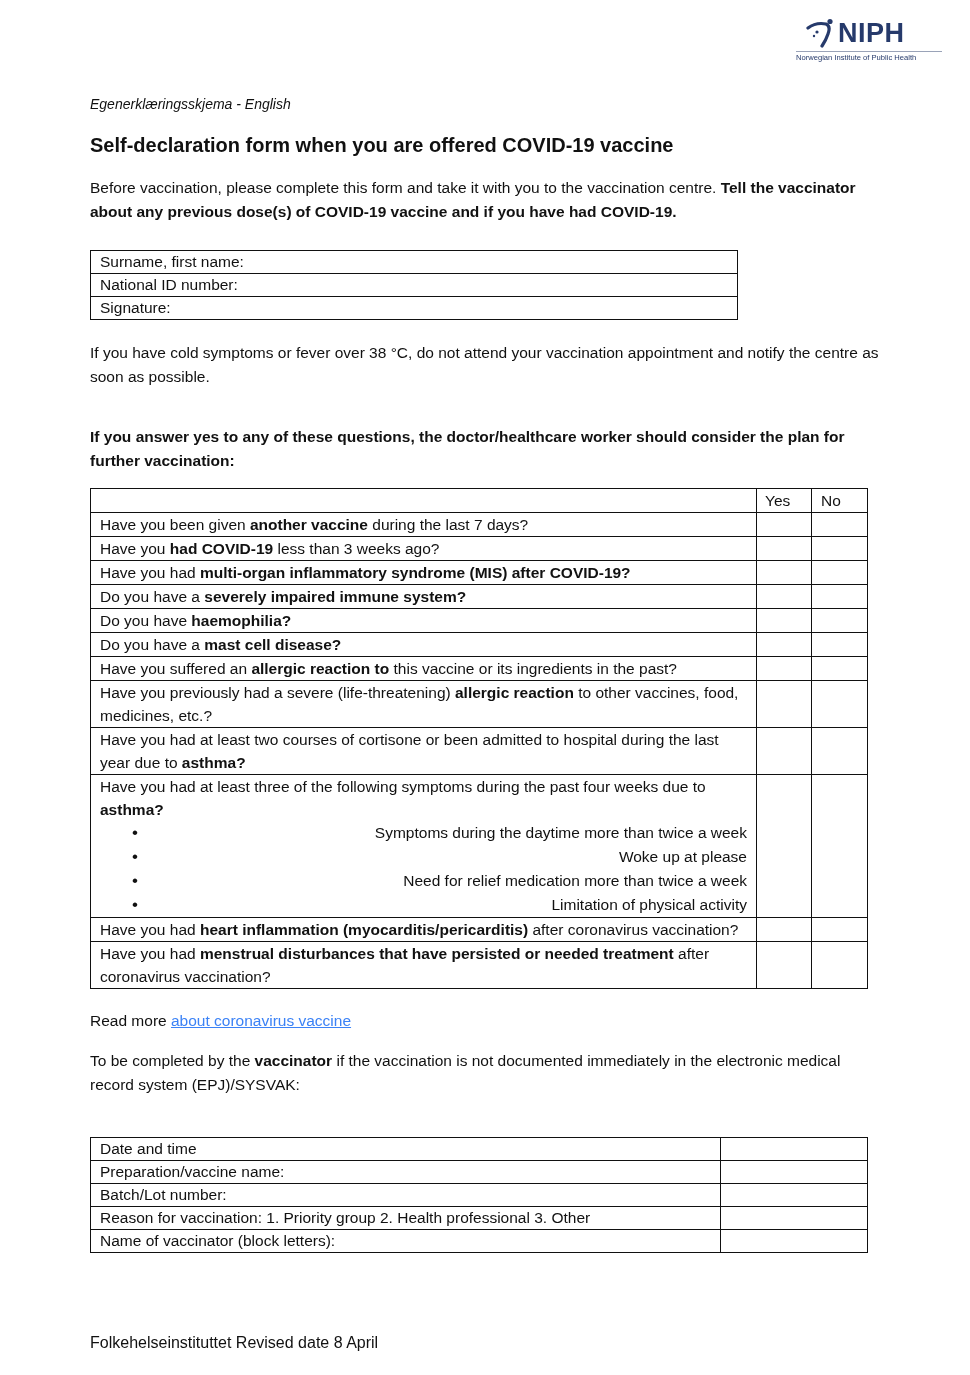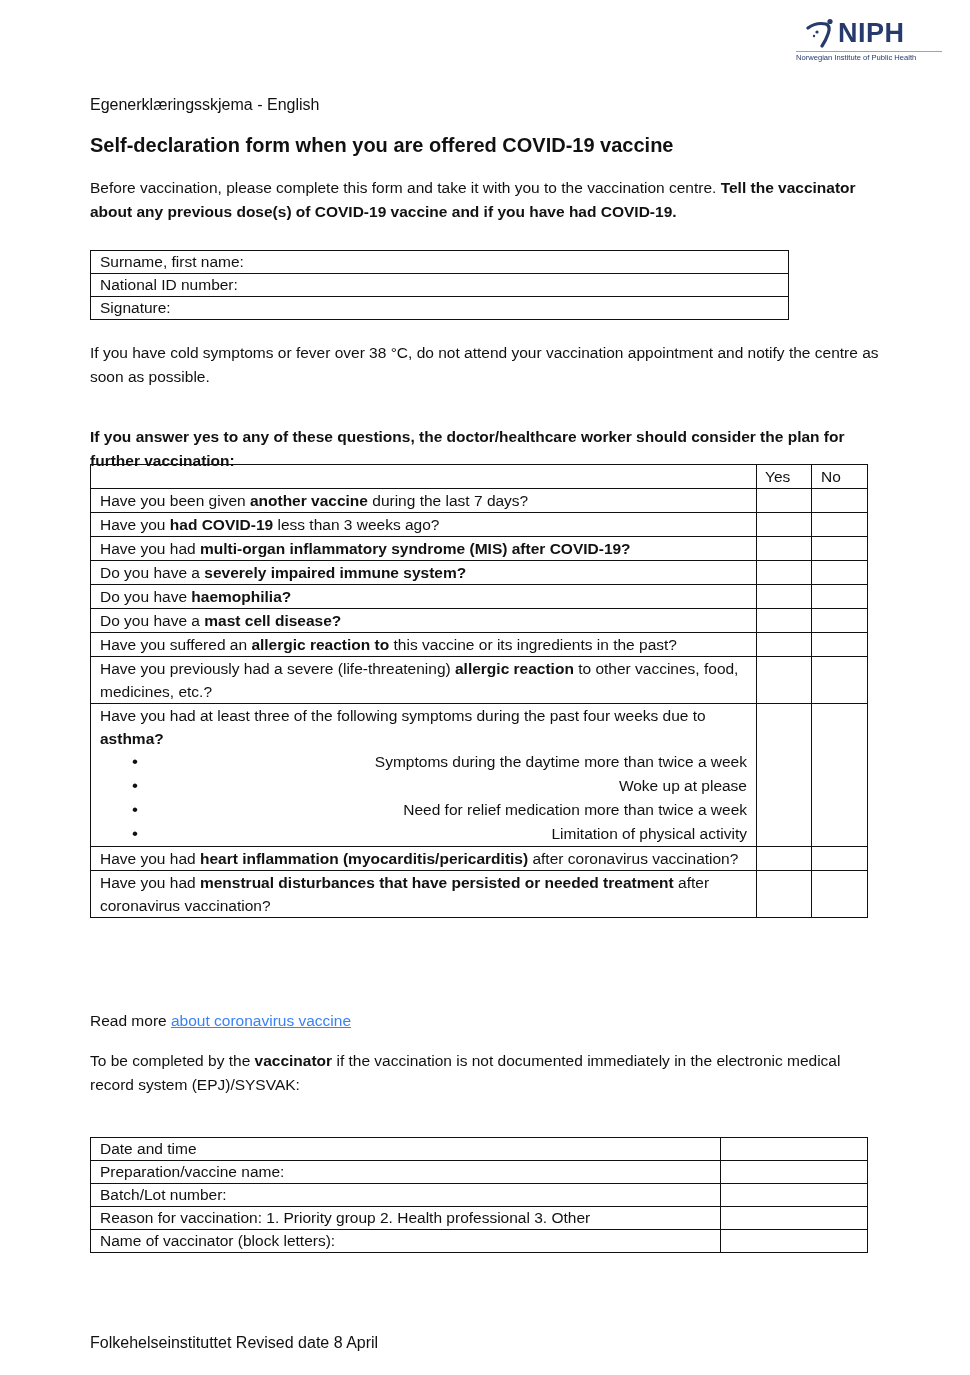--- a/index.html
+++ b/index.html
@@ -6,21 +6,21 @@
   body {
     width: 970px; height: 1375px; position: relative; overflow: hidden;
     font-family: "Liberation Sans", sans-serif; color: #111; font-size: 15.5px;
   }
   .logo { position: absolute; left: 796px; top: 14px; width: 150px; height: 52px; text-decoration: underline; }
   .logo .mark { position: absolute; left: 10px; top: 4px; }
   .logo .word { position: absolute; left: 42px; top: 4px; font-size: 27px; font-weight: bold; color: #263a6b; letter-spacing: 0.5px; }
   .logo .rule { position: absolute; left: 0; top: 37px; width: 146px; height: 1px; background: #9aa3b8; }
   .logo .sub { position: absolute; left: 0; top: 39px; font-size: 7.6px; color: #263a6b; white-space: nowrap; }
 
-  .subtitle { position: absolute; left: 90px; top: 96px; font-size: 16px; }
+  .subtitle { position: absolute; left: 90px; top: 96px; font-style: italic; font-size: 14px; }
   .title { position: absolute; left: 90px; top: 134px; font-weight: bold; font-size: 20px; }
   .para { position: absolute; left: 90px; width: 790px; line-height: 24px; font-size: 15.5px; }
   .b { font-weight: bold; }
 
   table.form { position: absolute; left: 90px; border-collapse: collapse; }
   table.form td {
     border: 1.5px solid #111; padding: 0 9px; font-size: 15.5px; vertical-align: top;
     line-height: 23px;
   }
   table.id td { height: 22px; line-height: 22px; }
@@ -48,38 +48,38 @@
   <span class="sub">Norwegian Institute of Public Health</span>
 </div>
 
 <div class="subtitle">Egenerklæringsskjema - English</div>
 <div class="title">Self-declaration form when you are offered COVID-19 vaccine</div>
 
 <div class="para" style="top:176px;">
   <span>Before vaccination, please complete this form and take it with you to the vaccination centre. </span><span class="b">Tell the vaccinator about any previous dose(s) of COVID-19 vaccine and if you have had COVID-19.</span>
 </div>
 
-<table class="form id" style="top:250px; width:699px;">
+<table class="form id" style="top:250px; width:648px;">
   <tbody>
       <tr>
         <td>Surname, first name:</td>
       </tr>
   <tr>
         <td>National ID number:</td>
       </tr>
   <tr>
         <td>Signature:</td>
       </tr>
 </tbody>
   </table>
 
 <div class="para" style="top:341px;">If you have cold symptoms or fever over 38 °C, do not attend your vaccination appointment and notify the centre as soon as possible.</div>
 <div class="para b" style="top:425px;">If you answer yes to any of these questions, the doctor/healthcare worker should consider the plan for further vaccination:</div>
 
-<table class="form" style="top:464px; width:778px;">
+<table class="form" style="top:488px; width:778px;">
   <tbody>
       <tr>
     <td style="height:23px;"></td>
     <td class="cb" style="width:46px; padding:0 0 0 8px !important;">Yes</td>
     <td class="cb" style="width:46px; padding:0 0 0 9px !important;">No</td>
   </tr>
   <tr>
     <td><span>Have you been given </span><b>another vaccine</b><span> during the last 7 days?</span></td>
     <td class="cb"></td>
         <td class="cb"></td>
@@ -109,20 +109,25 @@
     <td class="cb"></td>
         <td class="cb"></td>
   </tr>
   <tr>
     <td><span>Have you suffered an </span><b>allergic reaction to</b><span> this vaccine or its ingredients in the past?</span></td>
     <td class="cb"></td>
         <td class="cb"></td>
   </tr>
   <tr>
     <td><span>Have you previously had a severe (life-threatening) </span><b>allergic reaction</b><span> to other vaccines, food, medicines, etc.?</span></td>
+    <td class="cb"></td>
+        <td class="cb"></td>
+  </tr>
+  <tr>
+    <td><span>Have you had at least two courses of cortisone or been admitted to hospital during the last year due to </span><b>asthma?</b><span></span></td>
     <td class="cb"></td>
         <td class="cb"></td>
   </tr>
   <tr>
     <td><span>Have you had at least three of the following symptoms during the past four weeks due to </span><b>asthma?</b><span></span>
       <ul class="sym">
         <li>Symptoms during the daytime more than twice a week</li>
         <li>Woke up at please</li>
         <li>Need for relief medication more than twice a week</li>
         <li>Limitation of physical activity</li>

